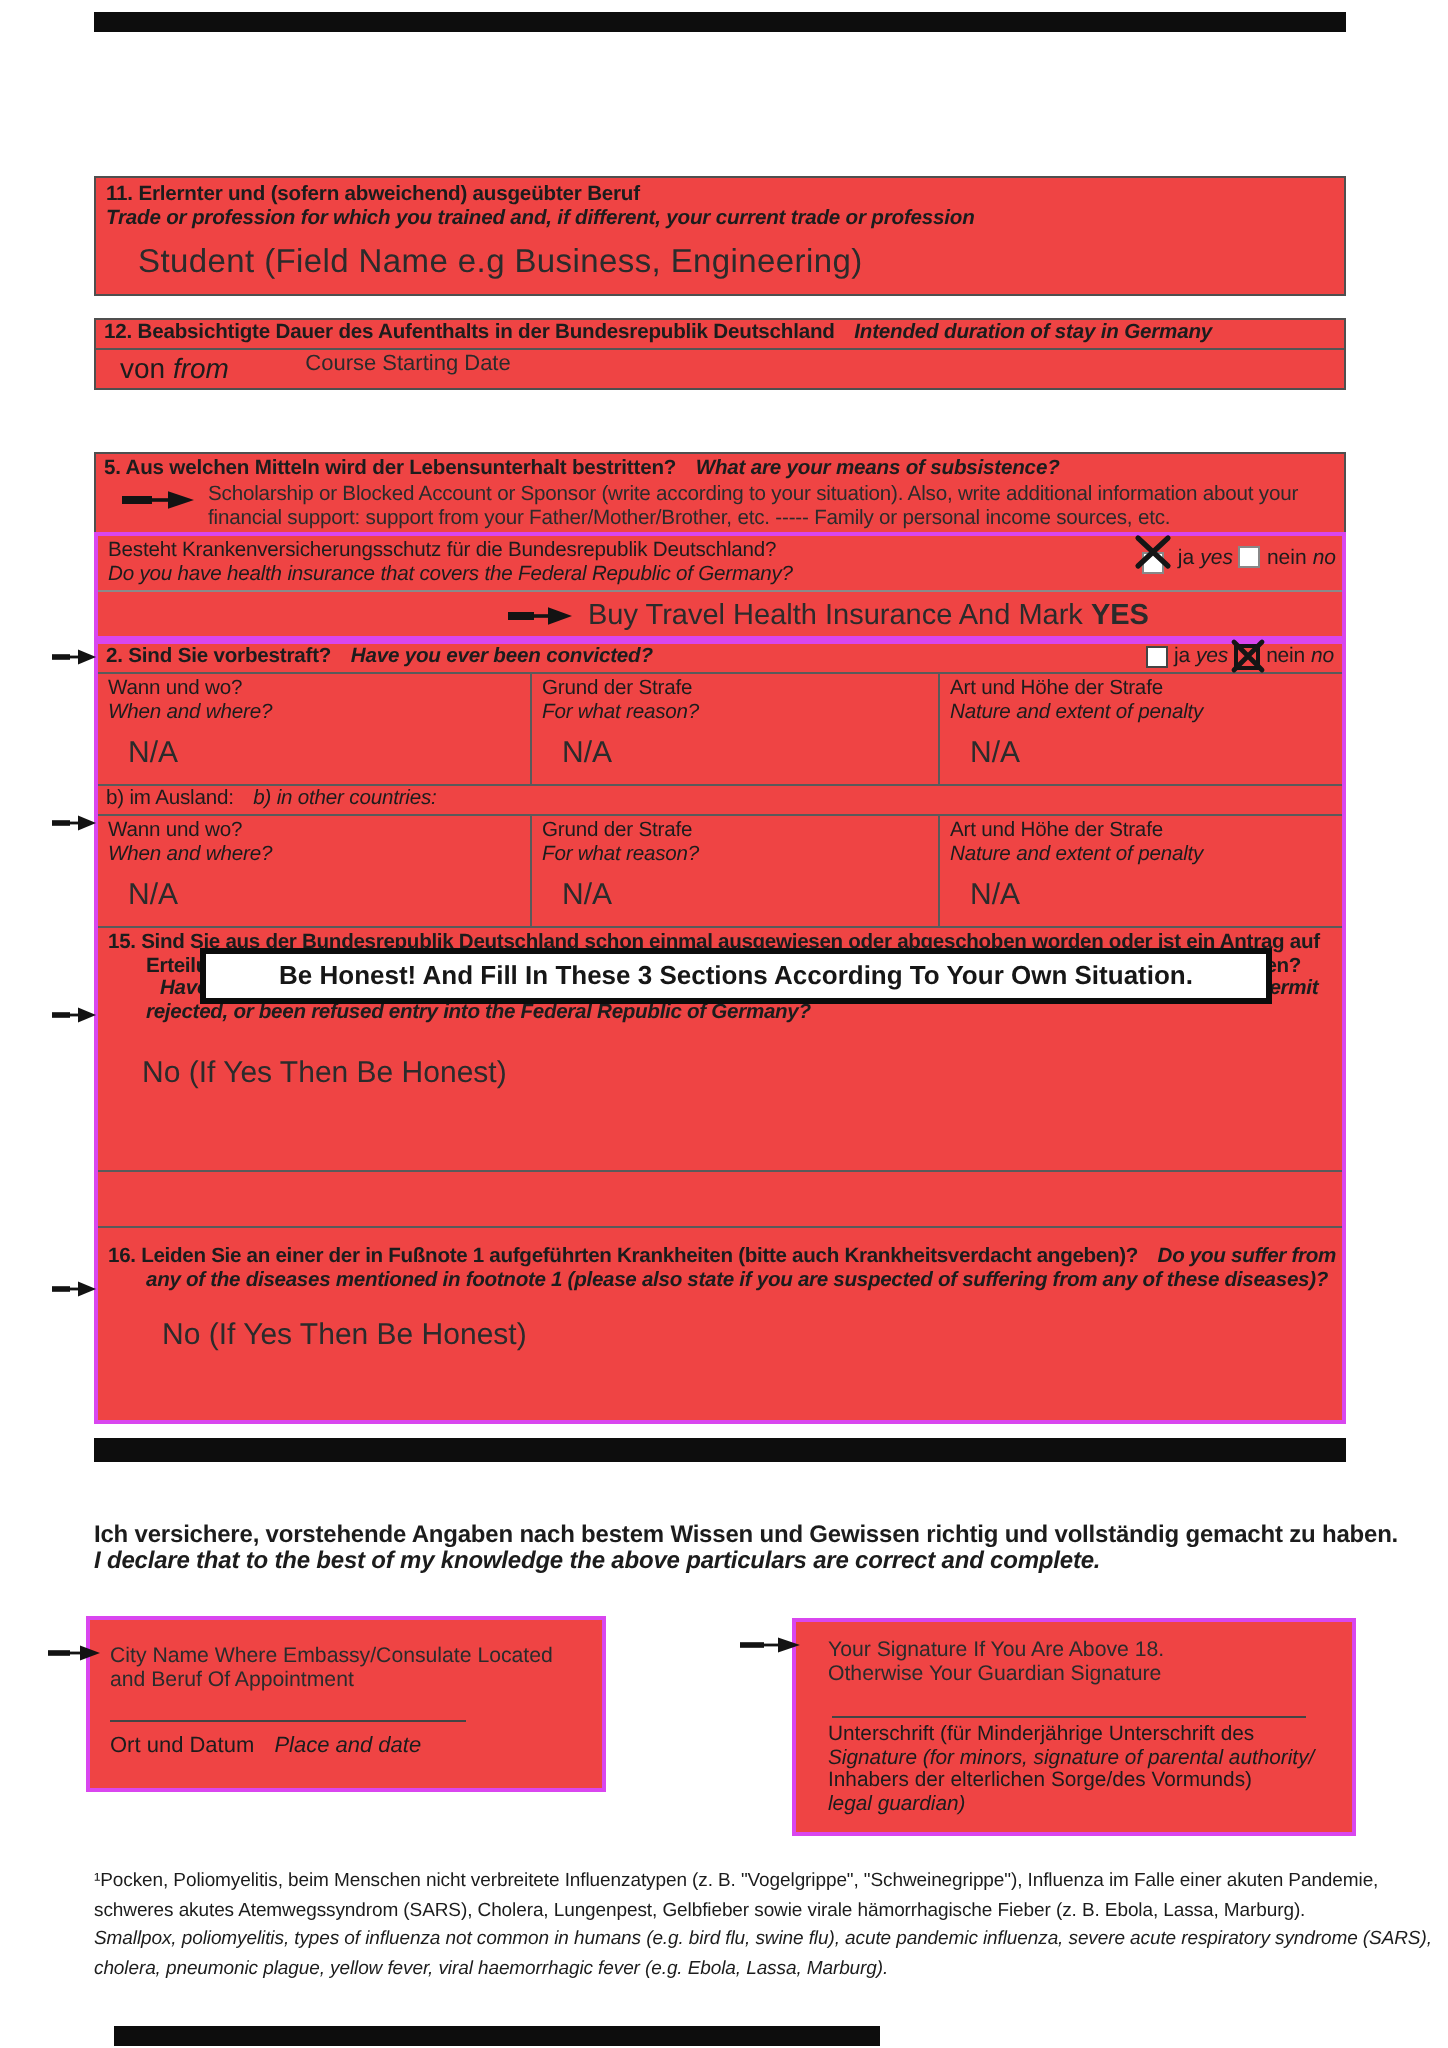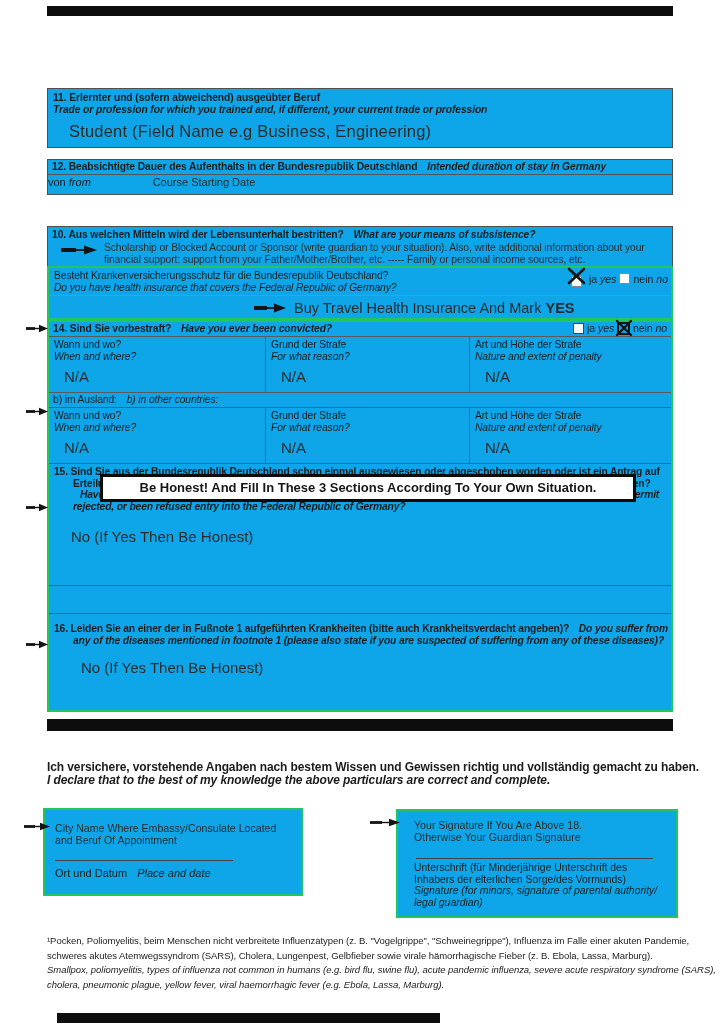--- a/index.html
+++ b/index.html
@@ -1,21 +1,21 @@
 <!DOCTYPE html>
 <html><head>
 <meta charset="utf-8">
 <style>
   html,body{margin:0;padding:0}
   body{width:724px;height:1024px;position:relative;background:#ffffff;
        font-family:"Liberation Sans","DejaVu Sans",sans-serif;color:#1c1c1c;overflow:hidden}
   .abs{position:absolute}
   .bar{position:absolute;background:#0d0d0d}
-  .fb{position:absolute;background:#0ea5e9;border:1.3px solid #4f4f4f;box-sizing:border-box}
-  .heavy{border:2px solid #22c55e}
+  .fb{position:absolute;background:#ef4444;border:1.3px solid #4f4f4f;box-sizing:border-box}
+  .heavy{border:2px solid #d946ef}
   .t{font-size:10.3px;line-height:11.8px;letter-spacing:-0.1px}
   .b{font-weight:700}
   .i{font-style:italic}
   .gap8{margin-left:7px}
   .gap6{margin-left:7px}
   .hand{color:#2b2b2b}
 
   #topbar{left:47px;top:6px;width:626px;height:10px}
   #botbar{left:57px;top:1013px;width:383px;height:10px}
   #midbar{left:47px;top:719px;width:626px;height:12px}
@@ -23,21 +23,21 @@
   #box11{left:47px;top:88px;width:626px;height:60px;padding:3px 5px}
   .ind1{}
   .ans11{font-size:16.5px;margin:6px 0 0 16px;letter-spacing:.2px}
 
   #box12{left:47px;top:159px;width:626px;height:36px}
   .hdr12{height:15px;border-bottom:1px solid #555;padding:1px 4px 0;box-sizing:border-box}
   .vrow{display:flex;height:18px}
   .vcell{position:relative;box-sizing:border-box}
   .vleft{width:312px}
   .vright{flex:1;border-left:1px solid #555}
-  .vlabel{position:absolute;left:0;top:1px;font-size:11px}
+  .vlabel{position:absolute;left:12px;top:1px;font-size:14px}
   .vval{text-align:center;font-size:11px;padding-top:1px}
 
   #box13{left:47px;top:226px;width:626px;height:40px;padding:2px 4px;border-bottom:none}
   .guide13{display:flex;margin-top:1px}
   .arrbig{flex:none}
   .g13arr{margin:3px 7px 0 9px}
 
   #insbox{left:47px;top:266px;width:626px;height:54px}
   .qa{position:relative;height:25px;padding:2px 0 0 5px;border-bottom:1px solid #8a8a8a}
   .cluster{position:absolute;display:flex;align-items:center;font-size:10.5px;white-space:nowrap}
@@ -117,31 +117,31 @@
     <div class="vrow">
       <div class="vcell vleft">
         <span class="vlabel"><span>von</span> <span class="i">from</span></span>
         <div class="vval hand">Course Starting Date</div>
       </div>
     </div>
   </div>
 
   <div id="box13" class="fb">
     <div class="t">
-      <span class="b">10. Aus welchen Mitteln wird der Lebensunterhalt bestritten?</span>
+      <span class="b">5. Aus welchen Mitteln wird der Lebensunterhalt bestritten?</span>
       <span class="b i gap8">What are your means of subsistence?</span>
     </div>
     <div class="guide13">
       <svg class="arrbig g13arr" width="36" height="10" viewBox="0 0 36 10" fill="#131313">
           <rect x="0" y="3" width="15" height="4"></rect>
           <rect x="14" y="4.1" width="10" height="1.8"></rect>
           <polygon points="23,0.6 36,5 23,9.4"></polygon>
         </svg>
       <div class="t hand">
-        <div>Scholarship or Blocked Account or Sponsor (write guardian to your situation). Also, write additional information about your</div>
+        <div>Scholarship or Blocked Account or Sponsor (write according to your situation). Also, write additional information about your</div>
         <div>financial support: support from your Father/Mother/Brother, etc. ----- Family or personal income sources, etc.</div>
       </div>
     </div>
   </div>
 
   <div id="insbox" class="fb heavy">
     <div class="qa">
       <div class="t">Besteht Krankenversicherungsschutz für die Bundesrepublik Deutschland?</div>
       <div class="t i">Do you have health insurance that covers the Federal Republic of Germany?</div>
       <div class="cluster insclu">
@@ -163,21 +163,21 @@
           <rect x="0" y="3" width="13" height="4"></rect>
           <rect x="12" y="4.1" width="9" height="1.8"></rect>
           <polygon points="20,0.6 32,5 20,9.4"></polygon>
         </svg>
       <span>Buy Travel Health Insurance And Mark</span>&nbsp;<span class="b">YES</span>
     </div>
   </div>
 
   <div id="bigbox" class="fb heavy">
     <div class="row r14h t">
-      <span class="b">14. Sind Sie vorbestraft?</span>
+      <span class="b">2. Sind Sie vorbestraft?</span>
       <span class="b i gap8">Have you ever been convicted?</span>
       <div class="cluster c14">
         <span class="cb cbdark"></span>
         <span>ja</span>
         <span class="i">yes</span>
         <span class="xbox">
           <svg class="xmark" width="20" height="20" viewBox="0 0 20 20">
               <path d="M3 3 L17 17 M17 3 L3 17" stroke="#151515" stroke-width="2.4" fill="none" stroke-linecap="round"></path>
             </svg>
         </span>
@@ -288,22 +288,22 @@
   <svg id="arrsig" class="marr" width="30" height="9" viewBox="0 0 30 9" fill="#131313">
       <rect x="0" y="3.1" width="12" height="2.8"></rect>
       <rect x="11" y="3.8" width="9" height="1.4"></rect>
       <polygon points="19,0.8 30,4.5 19,8.2"></polygon>
     </svg>
   <div id="sigbox" class="fb heavy">
     <div class="gline hand">Your Signature If You Are Above 18.</div>
     <div class="gline hand">Otherwise Your Guardian Signature</div>
     <div class="u2"></div>
     <div class="slbl">Unterschrift (für Minderjährige Unterschrift des</div>
+    <div class="slbl i">Signature (for minors, signature of parental authority/</div>
     <div class="slbl">Inhabers der elterlichen Sorge/des Vormunds)</div>
-    <div class="slbl i">Signature (for minors, signature of parental authority/</div>
     <div class="slbl i">legal guardian)</div>
   </div>
 
   <div id="footnote" class="abs">
     <div class="fn">¹Pocken, Poliomyelitis, beim Menschen nicht verbreitete Influenzatypen (z. B. "Vogelgrippe", "Schweinegrippe"), Influenza im Falle einer akuten Pandemie,</div>
     <div class="fn">schweres akutes Atemwegssyndrom (SARS), Cholera, Lungenpest, Gelbfieber sowie virale hämorrhagische Fieber (z. B. Ebola, Lassa, Marburg).</div>
     <div class="fn i">Smallpox, poliomyelitis, types of influenza not common in humans (e.g. bird flu, swine flu), acute pandemic influenza, severe acute respiratory syndrome (SARS),</div>
     <div class="fn i">cholera, pneumonic plague, yellow fever, viral haemorrhagic fever (e.g. Ebola, Lassa, Marburg).</div>
   </div>
 

